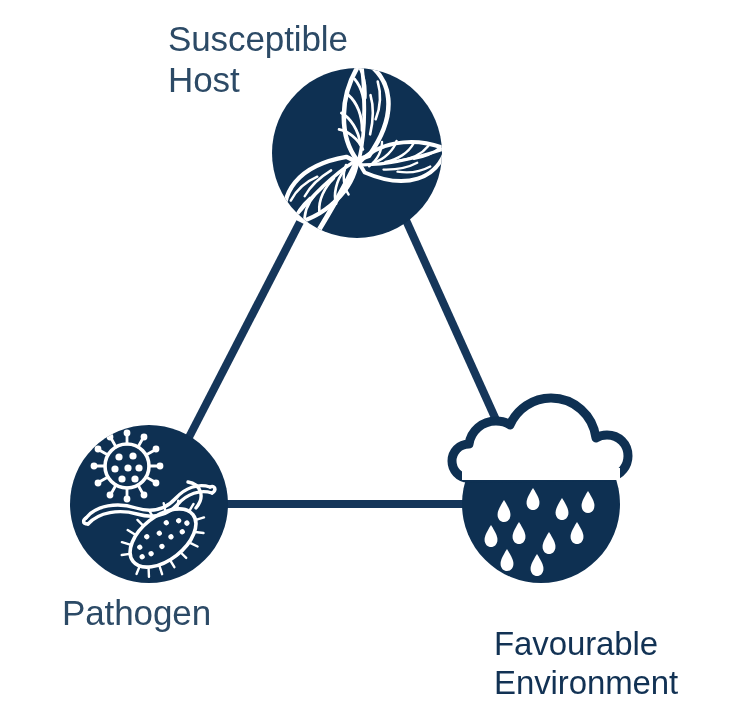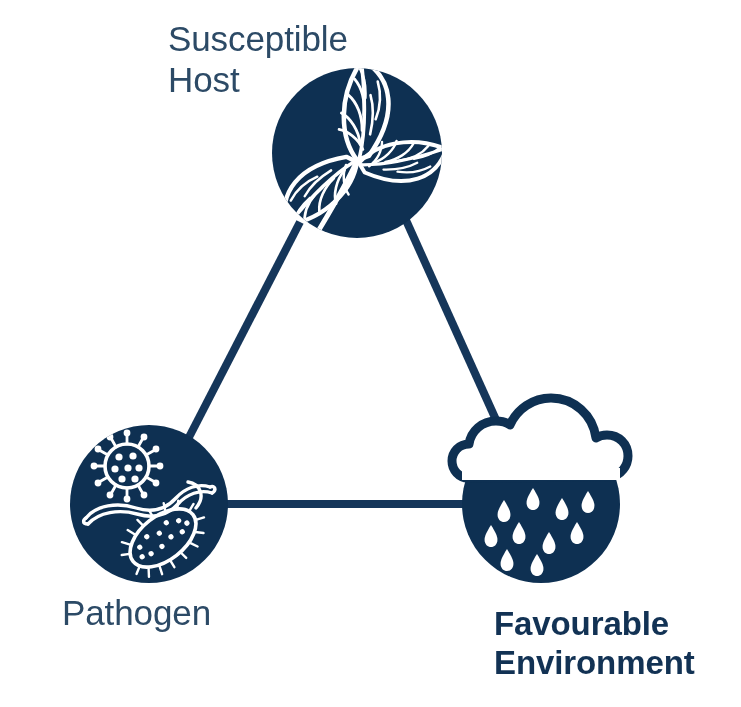--- a/index.html
+++ b/index.html
@@ -35,22 +35,23 @@
     line-height: 1.18;
     letter-spacing: -0.1px;
   }
   .label-regular {
     font-size: 35px;
     font-weight: 400;
     color: #2c4a66;
   }
   .label-bold {
     font-size: 33px;
-    font-weight: 700;
+    font-weight: 400;
     color: #123254;
+    margin-top: 20px;
   }
   #label-susceptible-host {
     left: 168px;
     top: 18px;
     text-align: left;
   }
   #label-pathogen {
     left: 62px;
     top: 592px;
     text-align: left;

